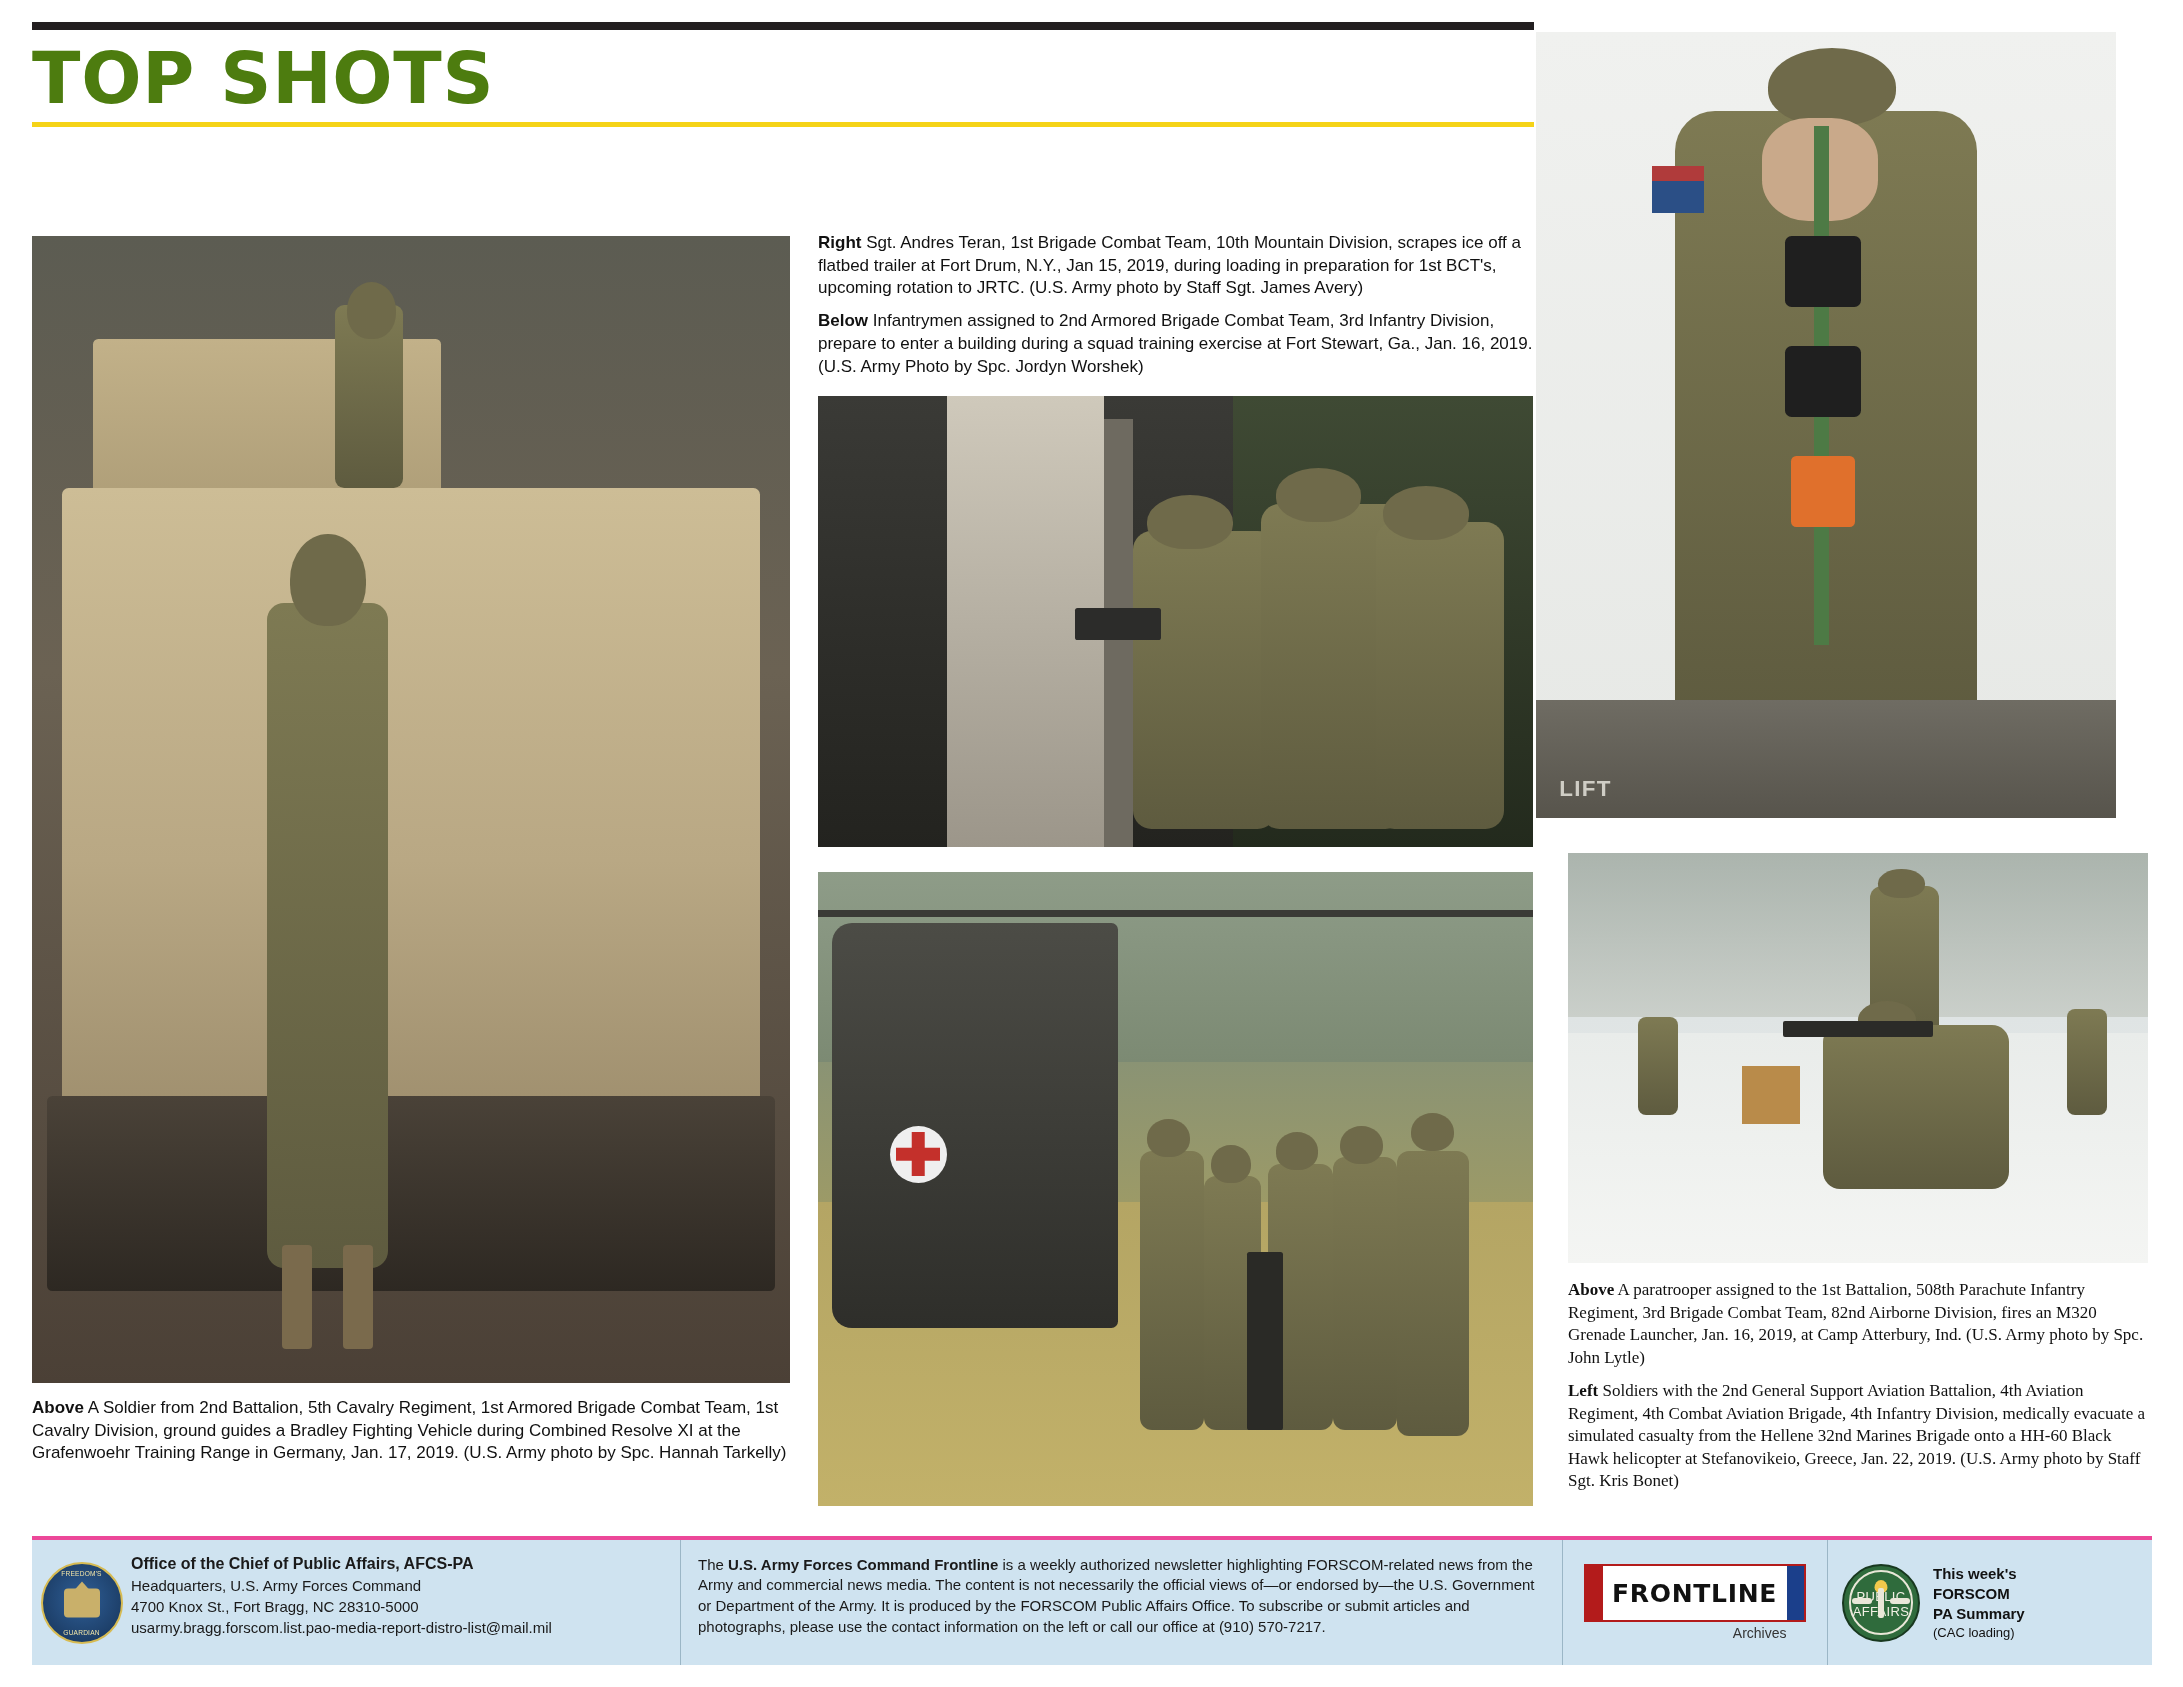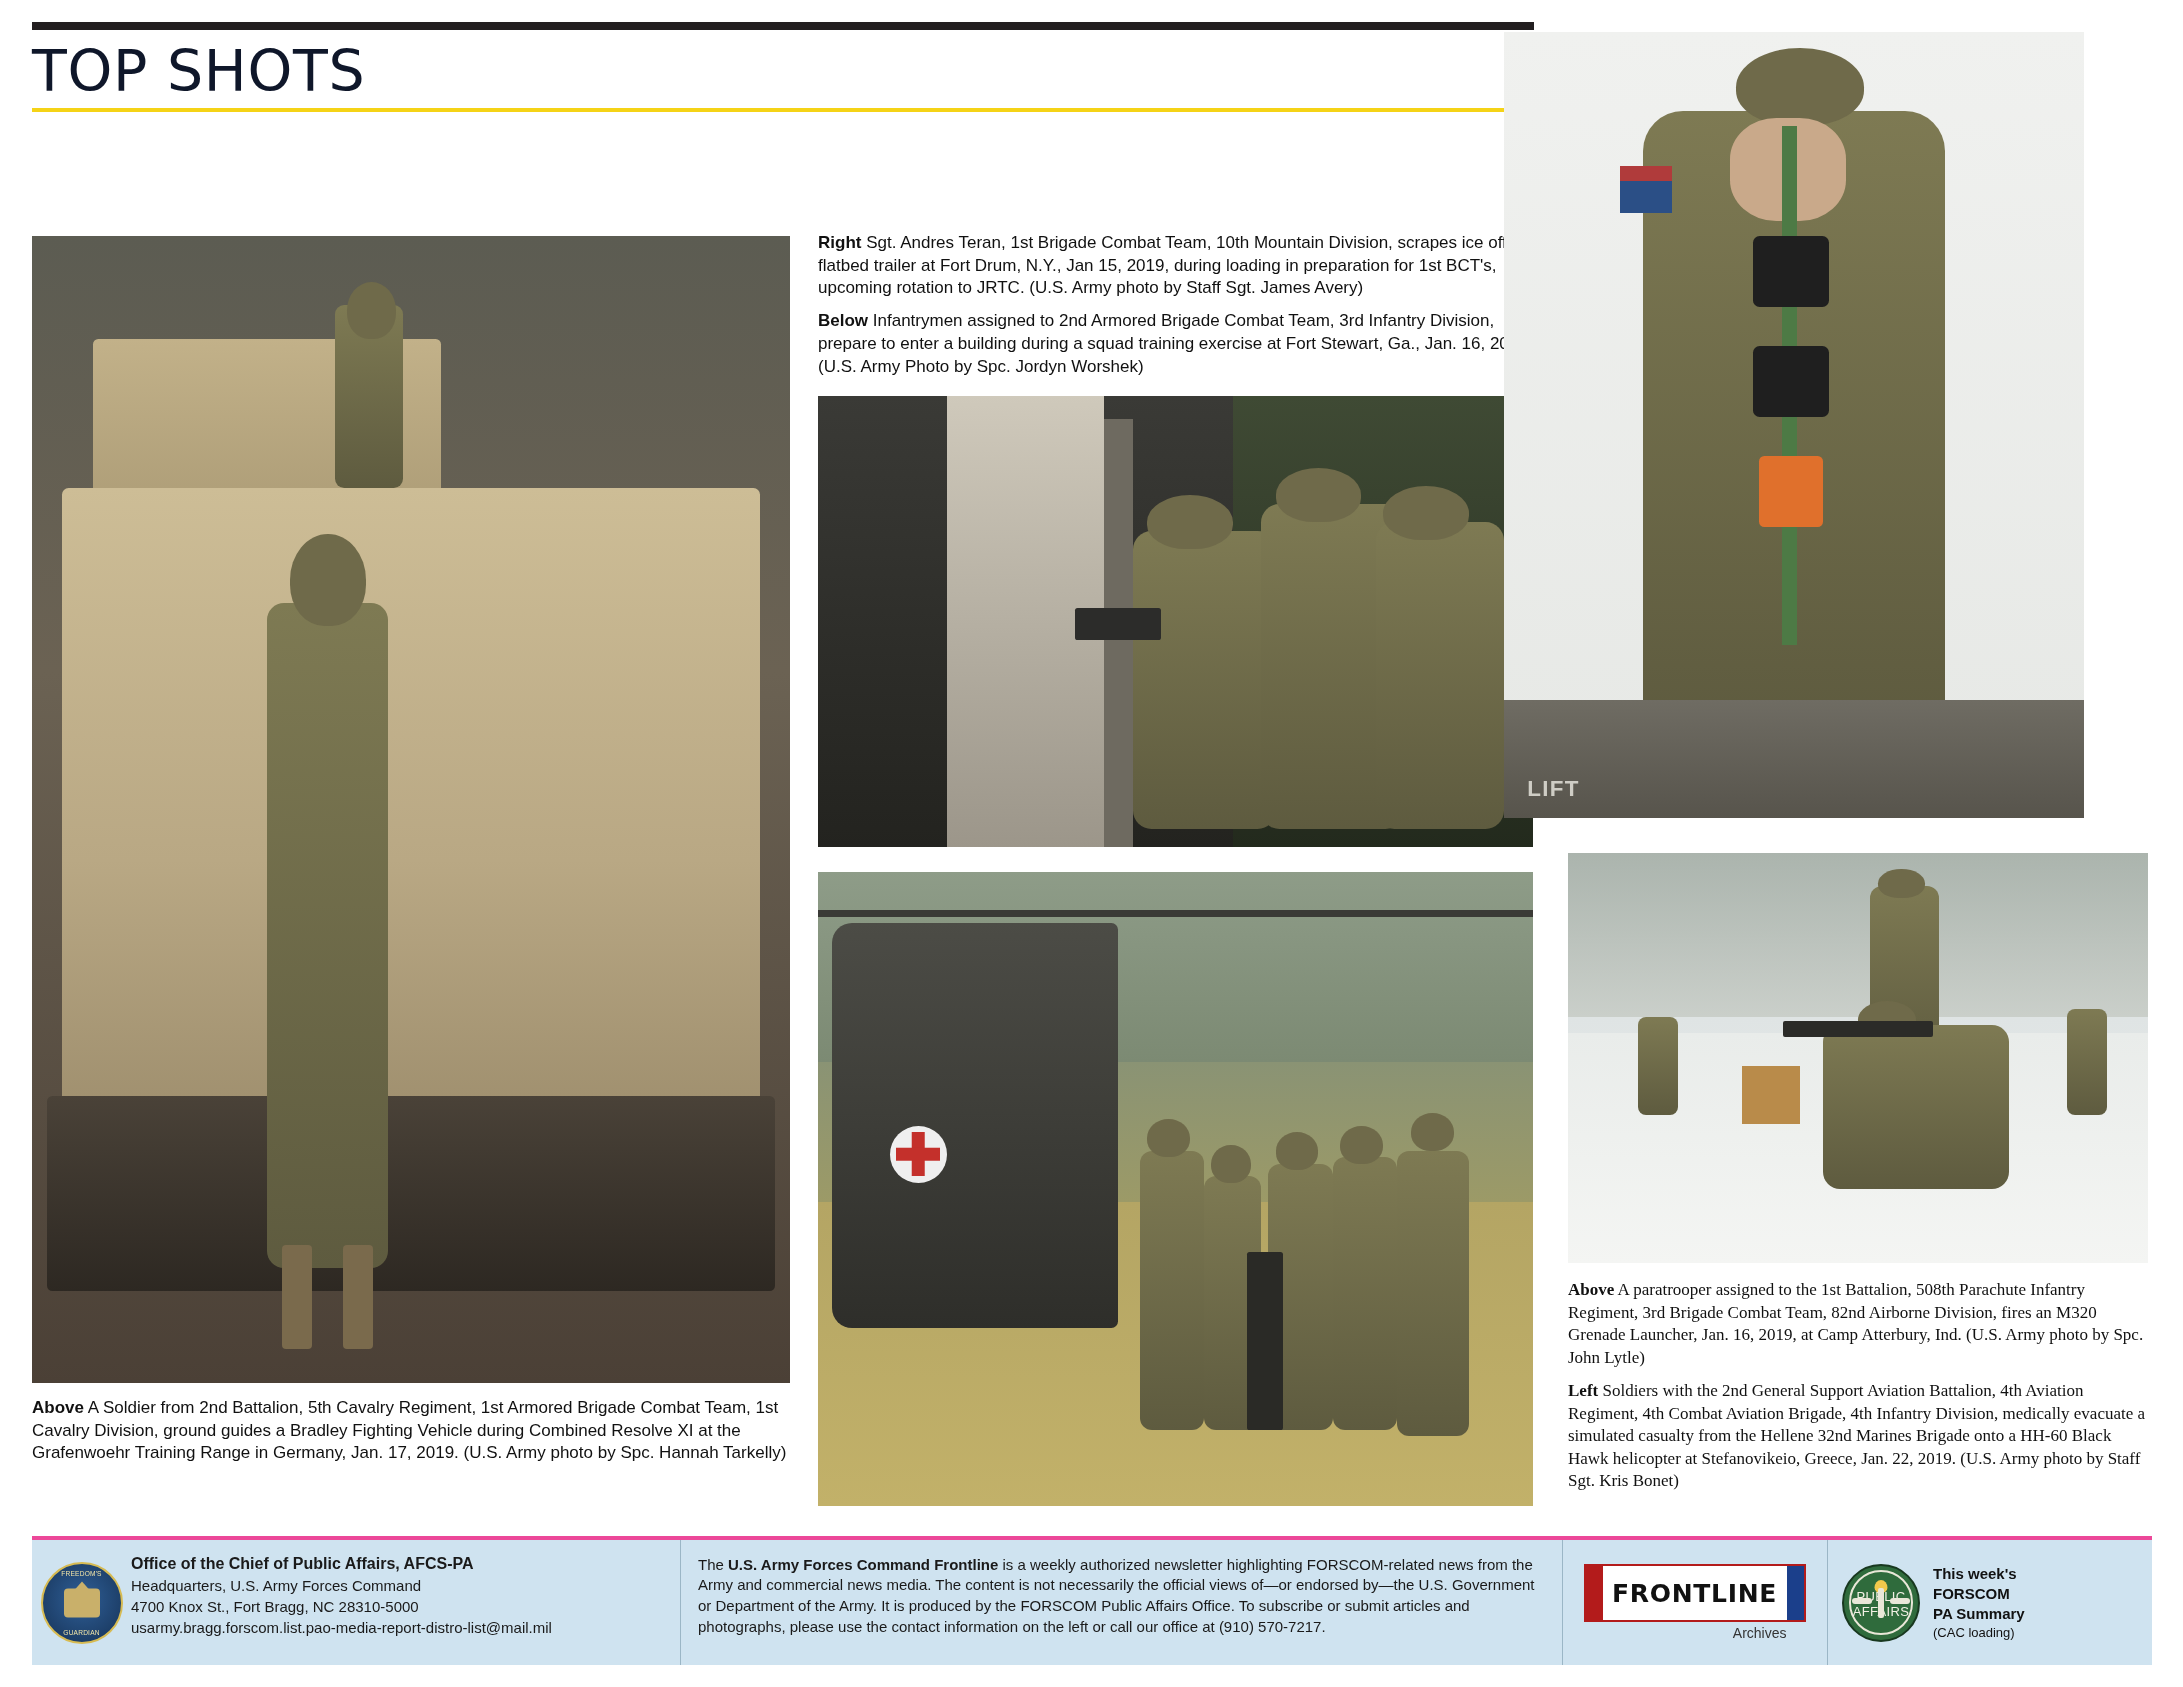--- a/index.html
+++ b/index.html
@@ -30,26 +30,26 @@
     top: 22.4px;
     width: 1502px;
   }
   .header .rule-top {
     height: 8px;
     background: #231f20;
     width: 100%;
   }
   .header .title {
     font-family: "DejaVu Sans", sans-serif;
-    font-weight: normal;
-    font-size: 57px;
+    font-weight: bold;
+    font-size: 71px;
     letter-spacing: 0.7px;
     line-height: 1.05;
     margin: 12px 0 5.3px 0;
-    color: #0f172a;
+    color: #4d7c0f;
   }
   .header .subtitle {
     font-size: 18px;
     color: #3a3a3a;
     line-height: 1.3;
     margin-bottom: 6.6px;
     letter-spacing: 0.1px;
   }
   .header .rule-bottom {
     height: 4.6px;
@@ -330,21 +330,21 @@
     <div class="helmet" style="left:55%; top:43%; width:5.5%; height:6%;"></div>
     <div class="soldier-fig" style="left:63%; top:46%; width:9%; height:42%; border-radius:12px;"></div>
     <div class="helmet" style="left:64%; top:41%; width:6%; height:6%;"></div>
     <div class="soldier-fig" style="left:72%; top:45%; width:9%; height:43%; border-radius:12px;"></div>
     <div class="helmet" style="left:73%; top:40%; width:6%; height:6%;"></div>
     <div class="soldier-fig" style="left:81%; top:44%; width:10%; height:45%; border-radius:12px;"></div>
     <div class="helmet" style="left:83%; top:38%; width:6%; height:6%;"></div>
     <div style="position:absolute; left:60%; top:60%; width:5%; height:28%; background:#2a2a26; border-radius:2.6px;"></div>
   </div>
 
-  <div class="photo" style="left:1504px; top:32px; width:580px; height:786px;">
+  <div class="photo" style="left:1536px; top:32px; width:580px; height:786px;">
     <div class="white-scene"></div>
 
     <div class="soldier-fig" style="left:24%; top:10%; width:52%; height:78%; border-radius:40px 40px 20px 20px;"></div>
     <div class="helmet" style="left:40%; top:2%; width:22%; height:10%;"></div>
     <div style="position:absolute; left:39%; top:11%; width:20%; height:13%; background:#c9a98a; border-radius:40%;"></div>
     <div style="position:absolute; left:20%; top:17%; width:9%; height:6%; background:#2b4f86;"></div>
     <div style="position:absolute; left:20%; top:17%; width:9%; height:2%; background:#b03b3b;"></div>
 
     <div style="position:absolute; left:48%; top:12%; width:2.6%; height:66%; background:#4d7a45;"></div>
 

